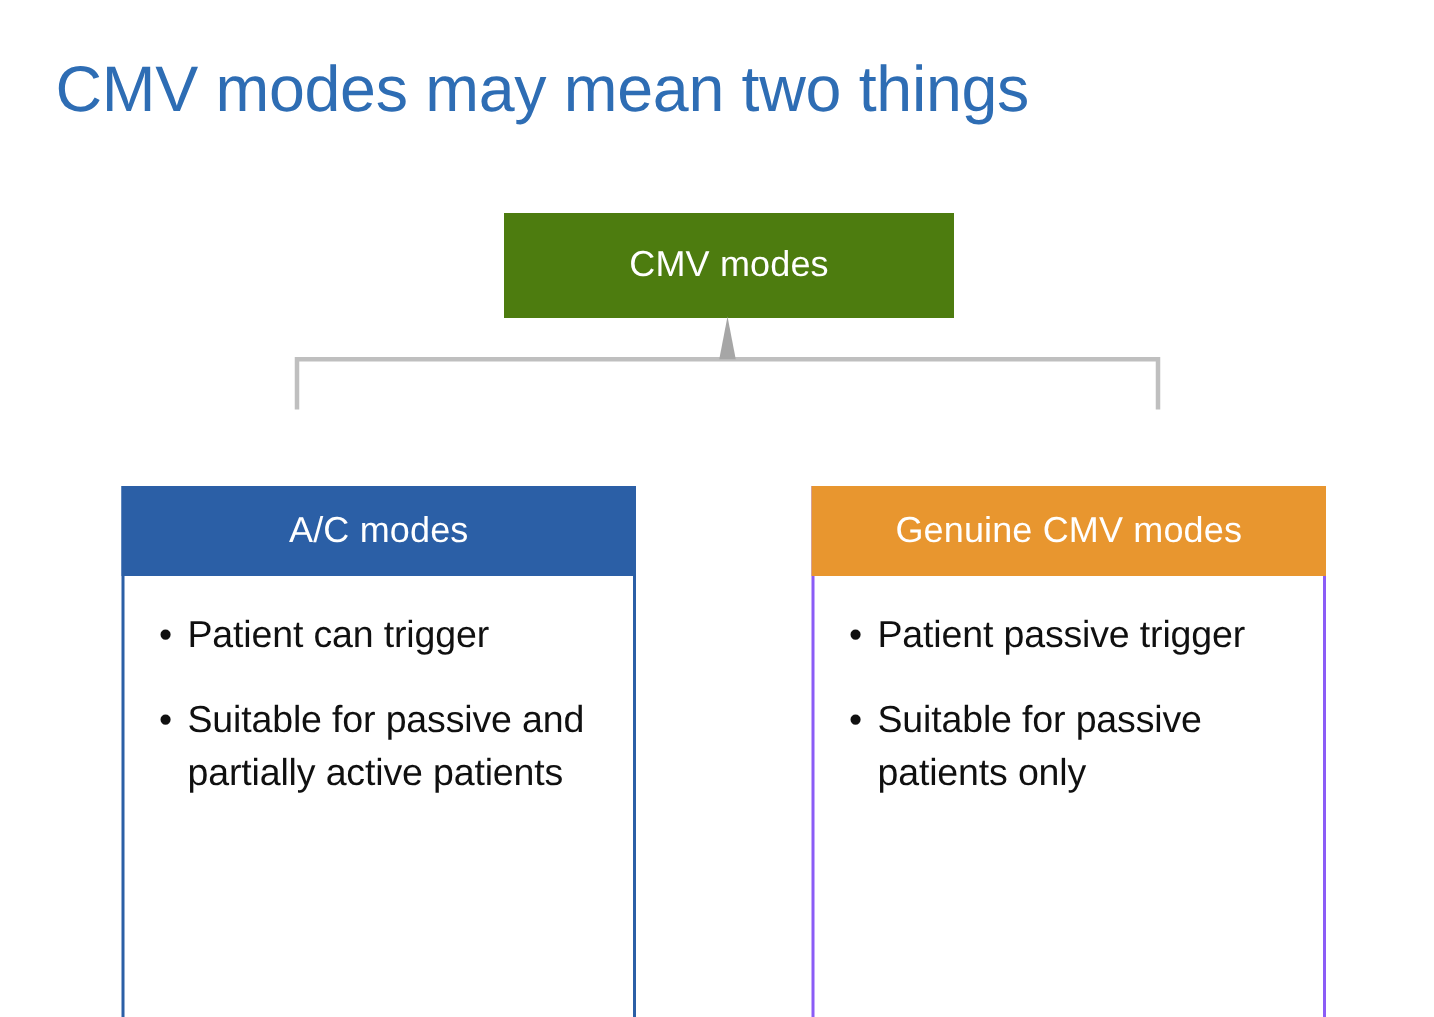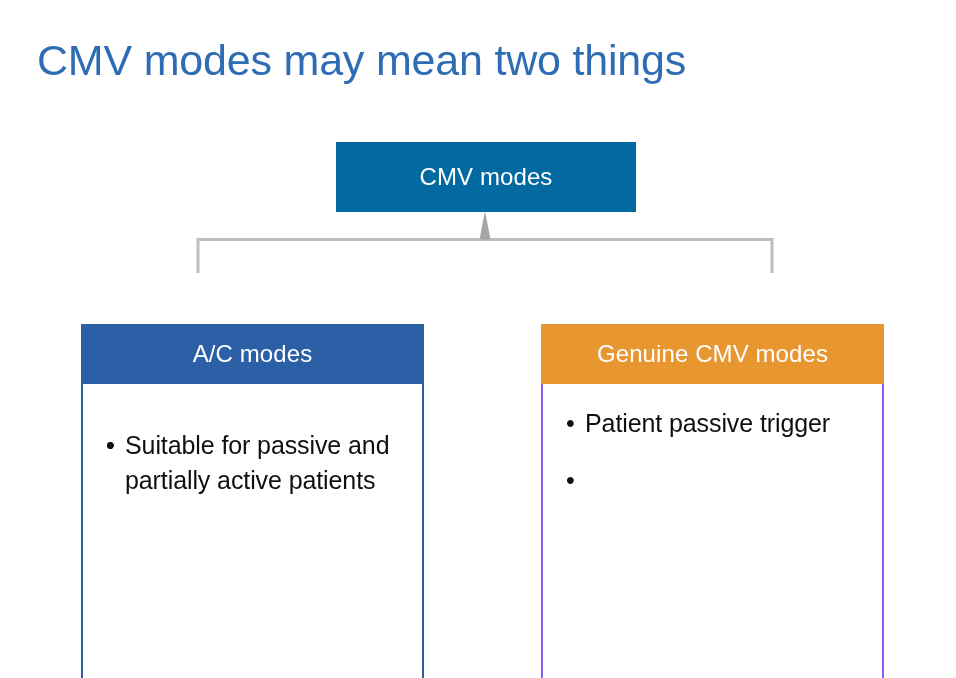--- a/index.html
+++ b/index.html
@@ -38,21 +38,21 @@
     white-space: nowrap;
   }
 
   
   .top-node {
     position: absolute;
     left: 336px;
     top: 142px;
     width: 300px;
     height: 70px;
-    background: #0369a1;
+    background: #4d7c0f;
     display: flex;
     align-items: center;
     justify-content: center;
   }
   .top-node-label {
     color: #ffffff;
     font-size: 24px;
     line-height: 28px;
     font-weight: 400;
     letter-spacing: 0.1px;
@@ -148,20 +148,21 @@
   </svg>
 
   <div class="card card-left">
     <div class="card-header">
       <span class="card-header-label">A/C modes</span>
     </div>
     <div class="card-body">
       <ul class="bullet-list">
         <li class="bullet-item">
           <span class="bullet-dot">•</span>
+          <span>Patient can trigger</span>
         </li>
         <li class="bullet-item">
           <span class="bullet-dot">•</span>
           <span>Suitable for passive and partially active patients</span>
         </li>
       </ul>
     </div>
   </div>
 
   <div class="card card-right">
@@ -169,18 +170,19 @@
       <span class="card-header-label">Genuine CMV modes</span>
     </div>
     <div class="card-body">
       <ul class="bullet-list">
         <li class="bullet-item">
           <span class="bullet-dot">•</span>
           <span>Patient passive trigger</span>
         </li>
         <li class="bullet-item">
           <span class="bullet-dot">•</span>
+          <span>Suitable for passive patients only</span>
         </li>
       </ul>
     </div>
   </div>
 
 </div>
 
 </body></html>

